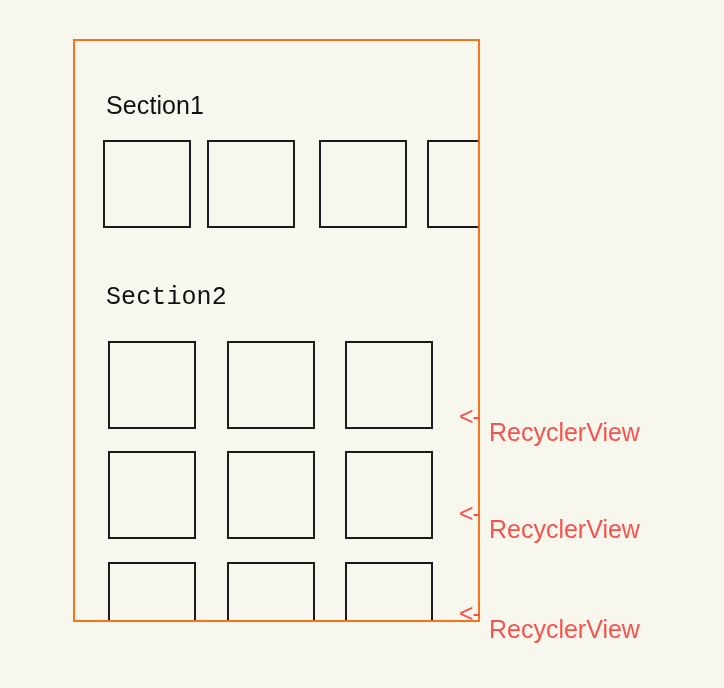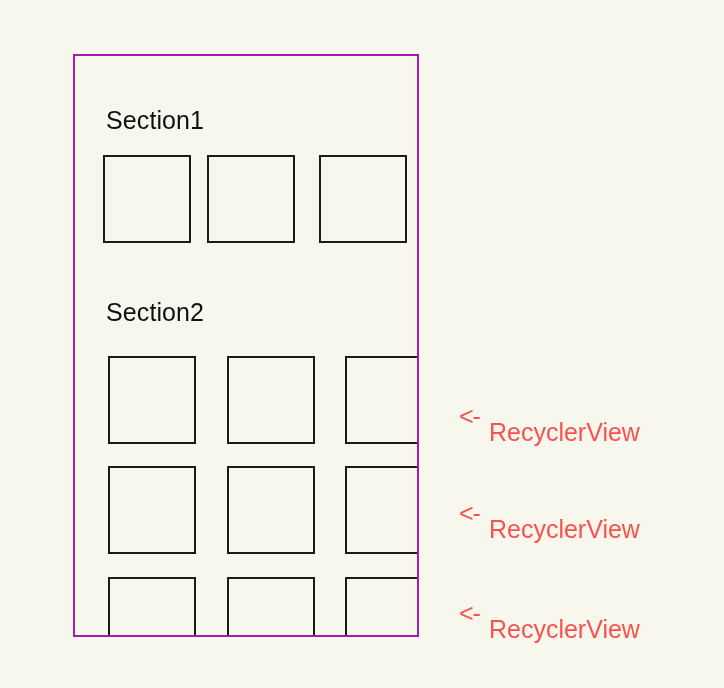--- a/index.html
+++ b/index.html
@@ -21,40 +21,40 @@
     left: 0;
     top: 0;
     width: 724px;
     height: 688px;
   }
 
   
   .screen-frame {
     position: absolute;
     left: 73px;
-    top: 54px;
-    width: 346px;
+    top: 39px;
+    width: 407px;
     height: 583px;
-    border: 2px solid #a21caf;
+    border: 2px solid #f97316;
     box-sizing: border-box;
     overflow: hidden;
     background: transparent;
   }
 
   
   .section-title {
     position: absolute;
     font-size: 25px;
     line-height: 1;
     color: #111111;
     white-space: nowrap;
     letter-spacing: 0.1px;
   }
   .section-title.s1 { left: 31px; top: 52px; }
-  .section-title.s2 { left: 31px; top: 244px; }
+  .section-title.s2 { left: 31px; top: 244px; font-family: Liberation Mono, monospace; }
 
   
   .item-box {
     position: absolute;
     width: 88px;
     height: 88px;
     border: 2px solid #1a1a1a;
     box-sizing: border-box;
     background: transparent;
   }

